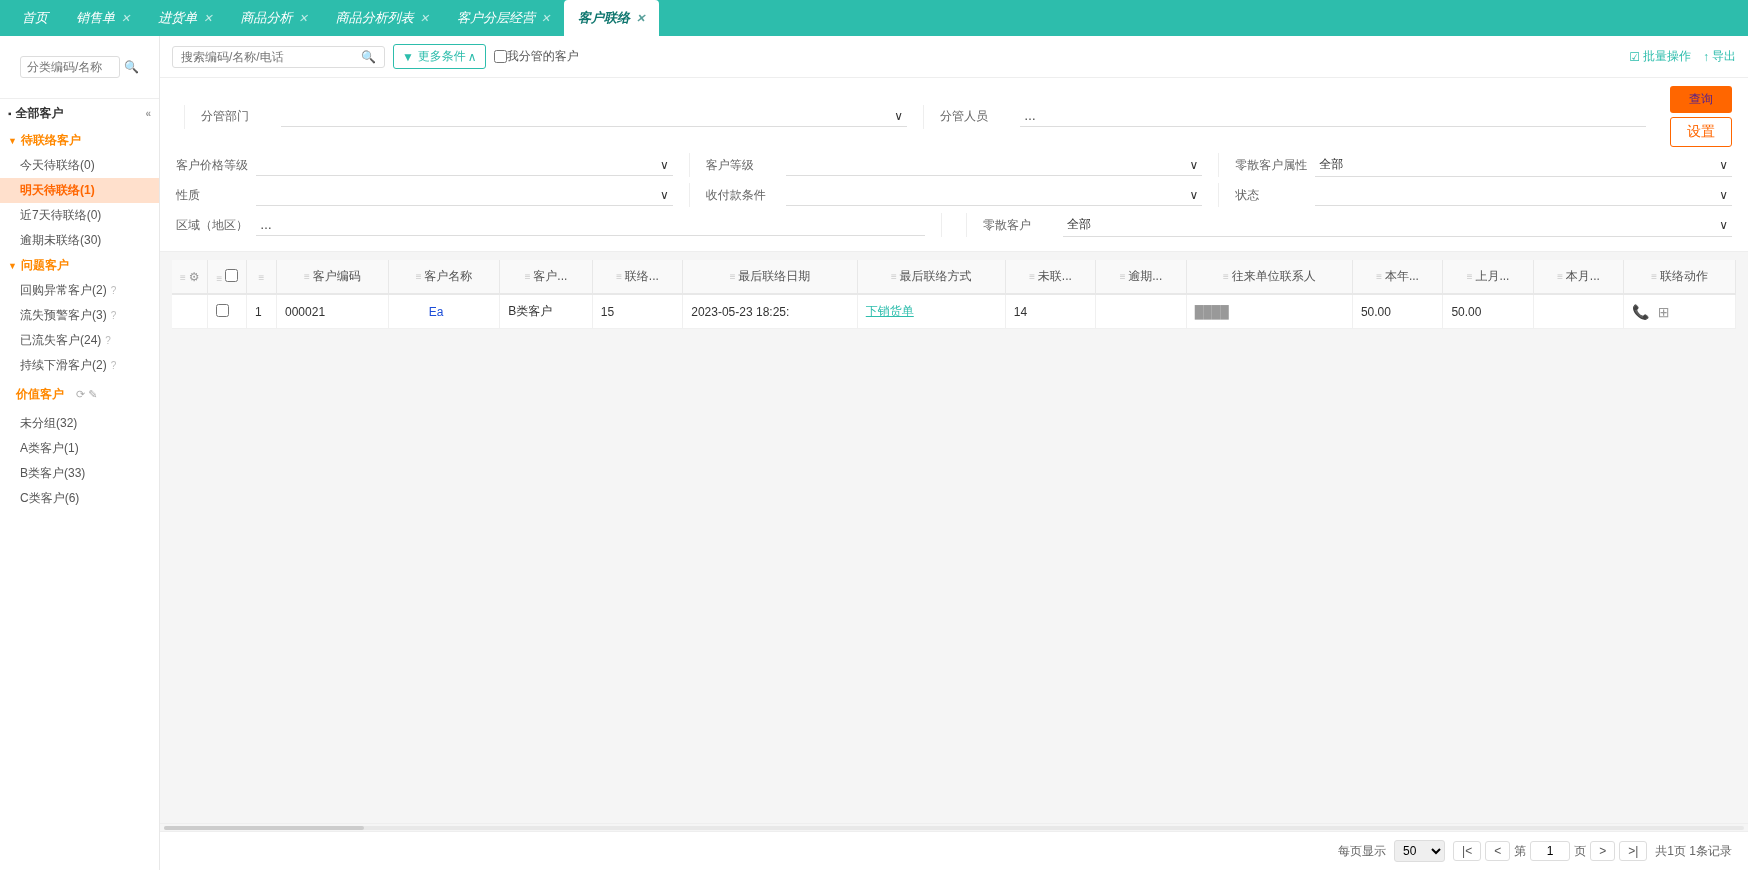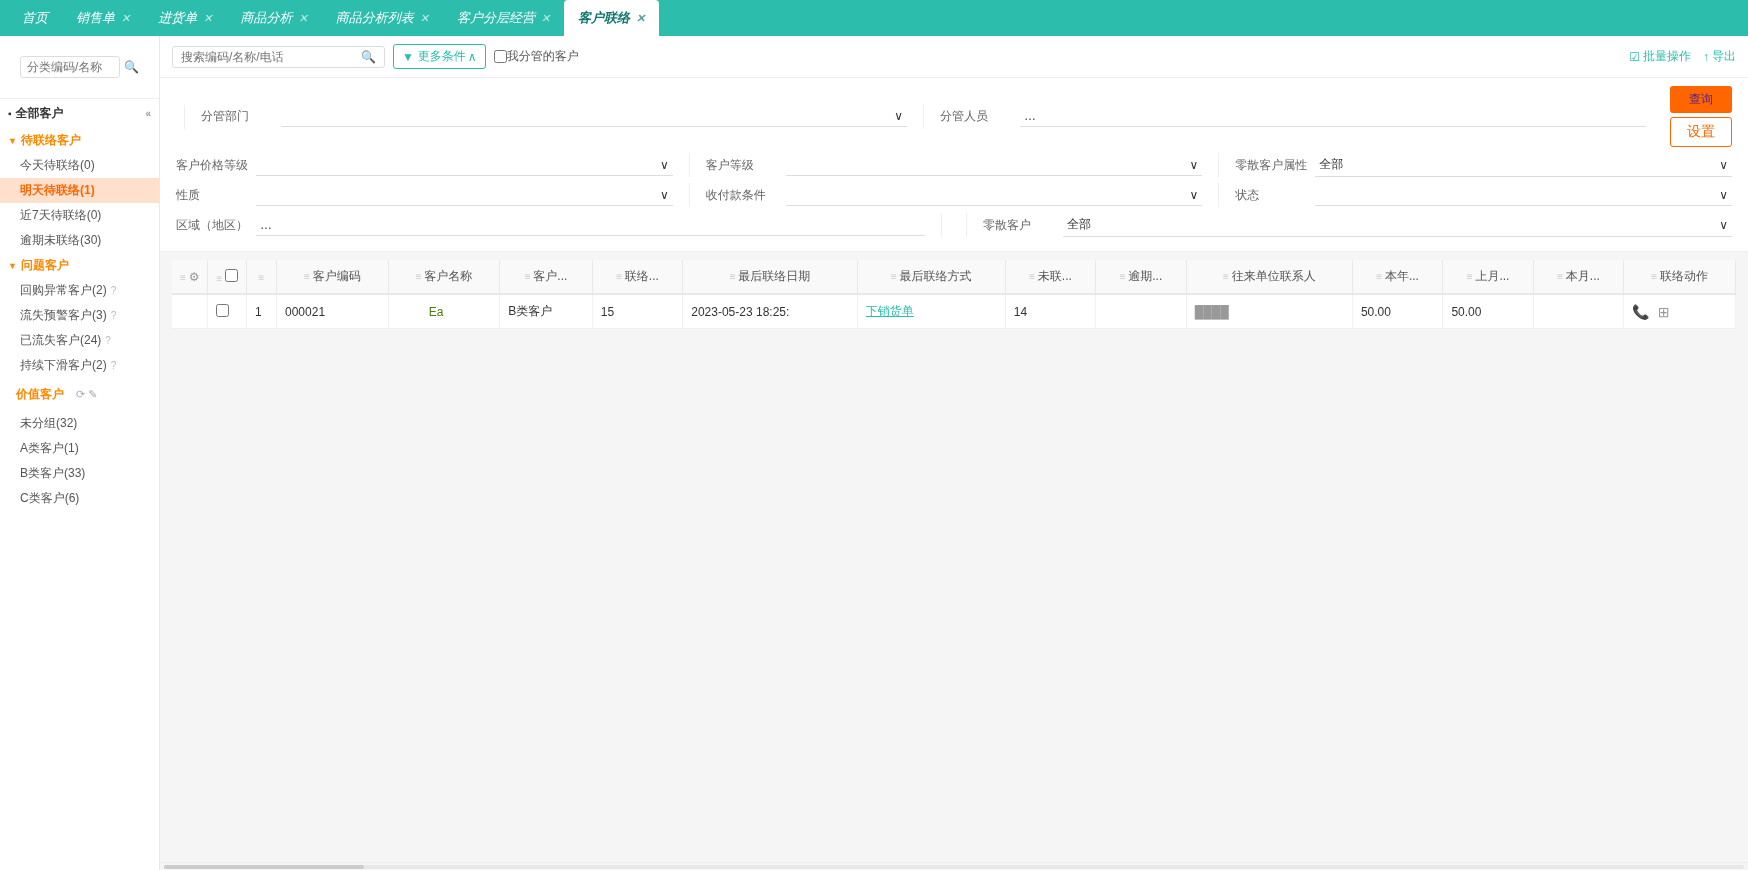--- a/index.html
+++ b/index.html
@@ -311,21 +311,21 @@
           </tr>
         </thead>
         <tbody>
           <tr>
             <td></td>
             <td>
               <input type="checkbox" style="">
             </td>
             <td>1</td>
             <td>000021</td>
-            <td style="color:#4d7c0f;cursor:pointer;padding-left:40px;">Ea</td>
+            <td style="color:#1d4ed8;cursor:pointer;padding-left:40px;">Ea</td>
             <td>B类客户</td>
             <td>15</td>
             <td>2023-05-23 18:25:</td>
             <td>
               <span class="link-text">下销货单</span>
             </td>
             <td>14</td>
             <td></td>
             <td style="color:#999;">████</td>
             <td>50.00</td>
@@ -341,14 +341,31 @@
         </tbody>
       </table>
     </div>
 
     <div class="scrollbar-area">
       <div class="scrollbar-track">
         <div class="scrollbar-thumb"></div>
       </div>
     </div>
 
+    <div class="pagination">
+      <span class="pagination-label">每页显示</span>
+      <select class="pagination-select">
+        <option>50</option>
+        <option>100</option>
+      </select>
+      <div class="pagination-nav">
+        <button class="page-btn">|&lt;</button>
+        <button class="page-btn">&lt;</button>
+        <span class="pagination-label">第</span>
+        <input class="page-input" type="text" value="1" style="">
+        <span class="pagination-label">页</span>
+        <button class="page-btn">&gt;</button>
+        <button class="page-btn">&gt;|</button>
+      </div>
+      <span class="total-label">共1页 1条记录</span>
+    </div>
   </div>
 </div>
 
 </body></html>

